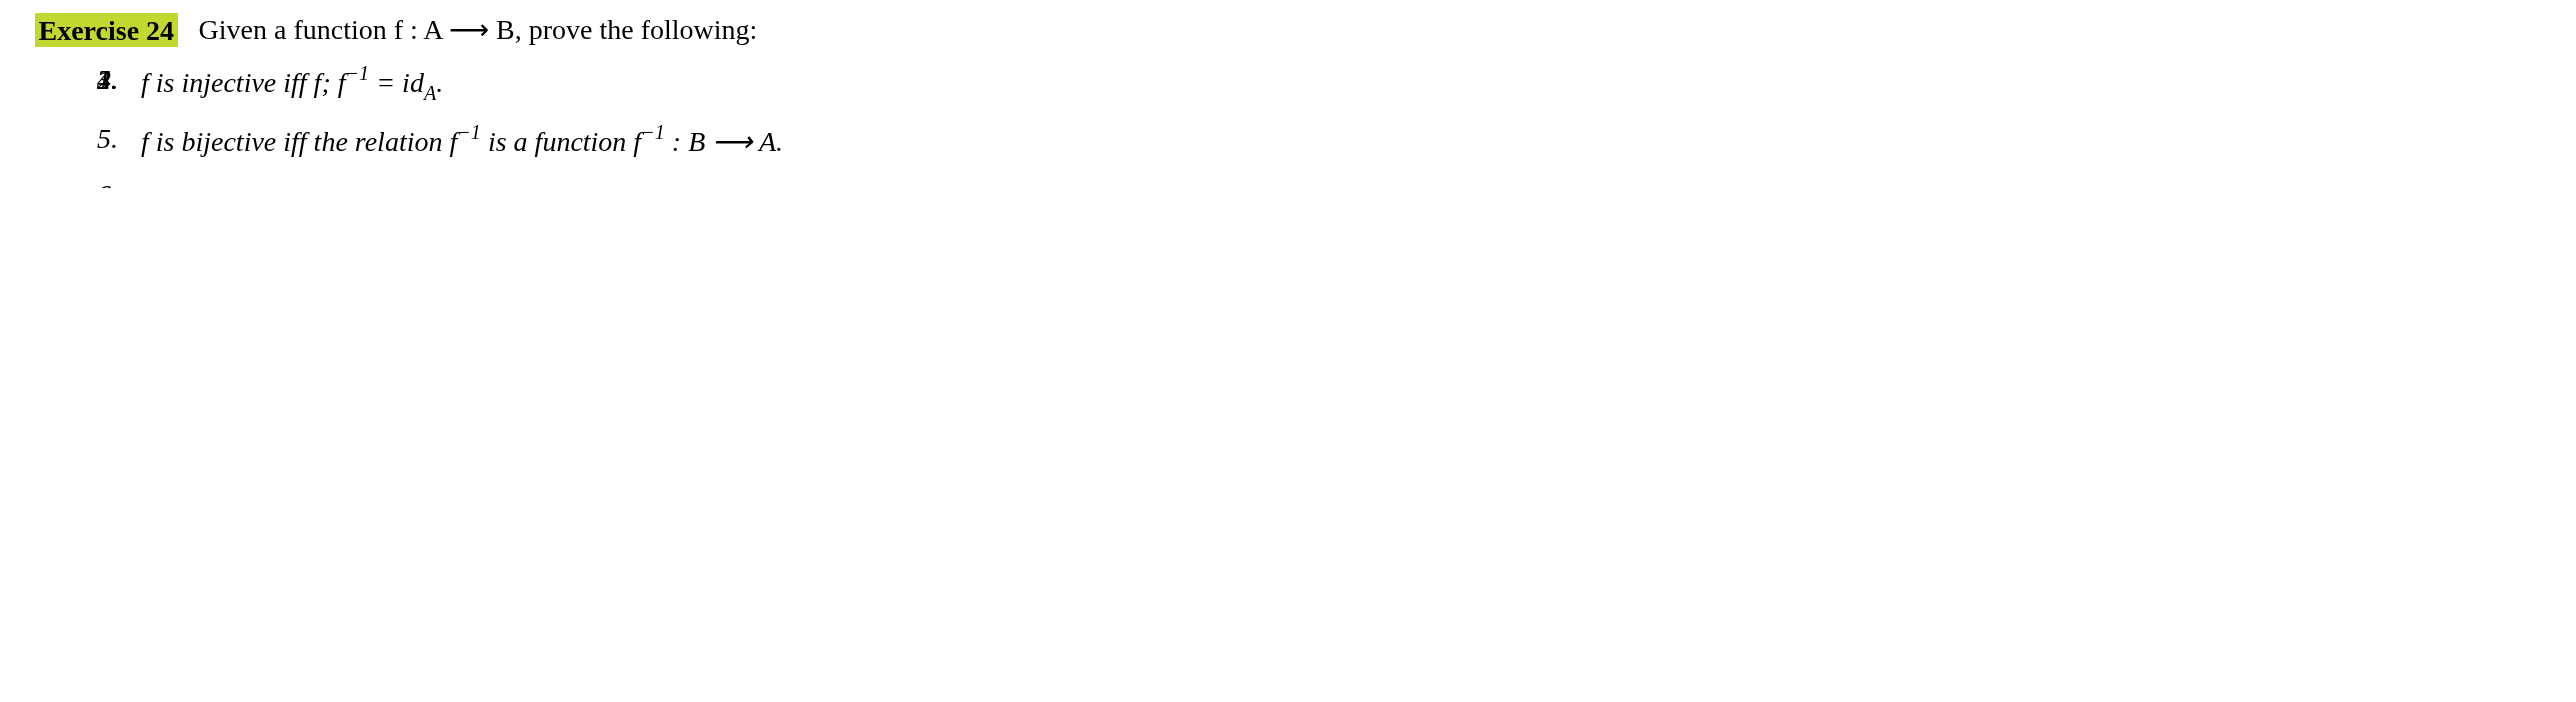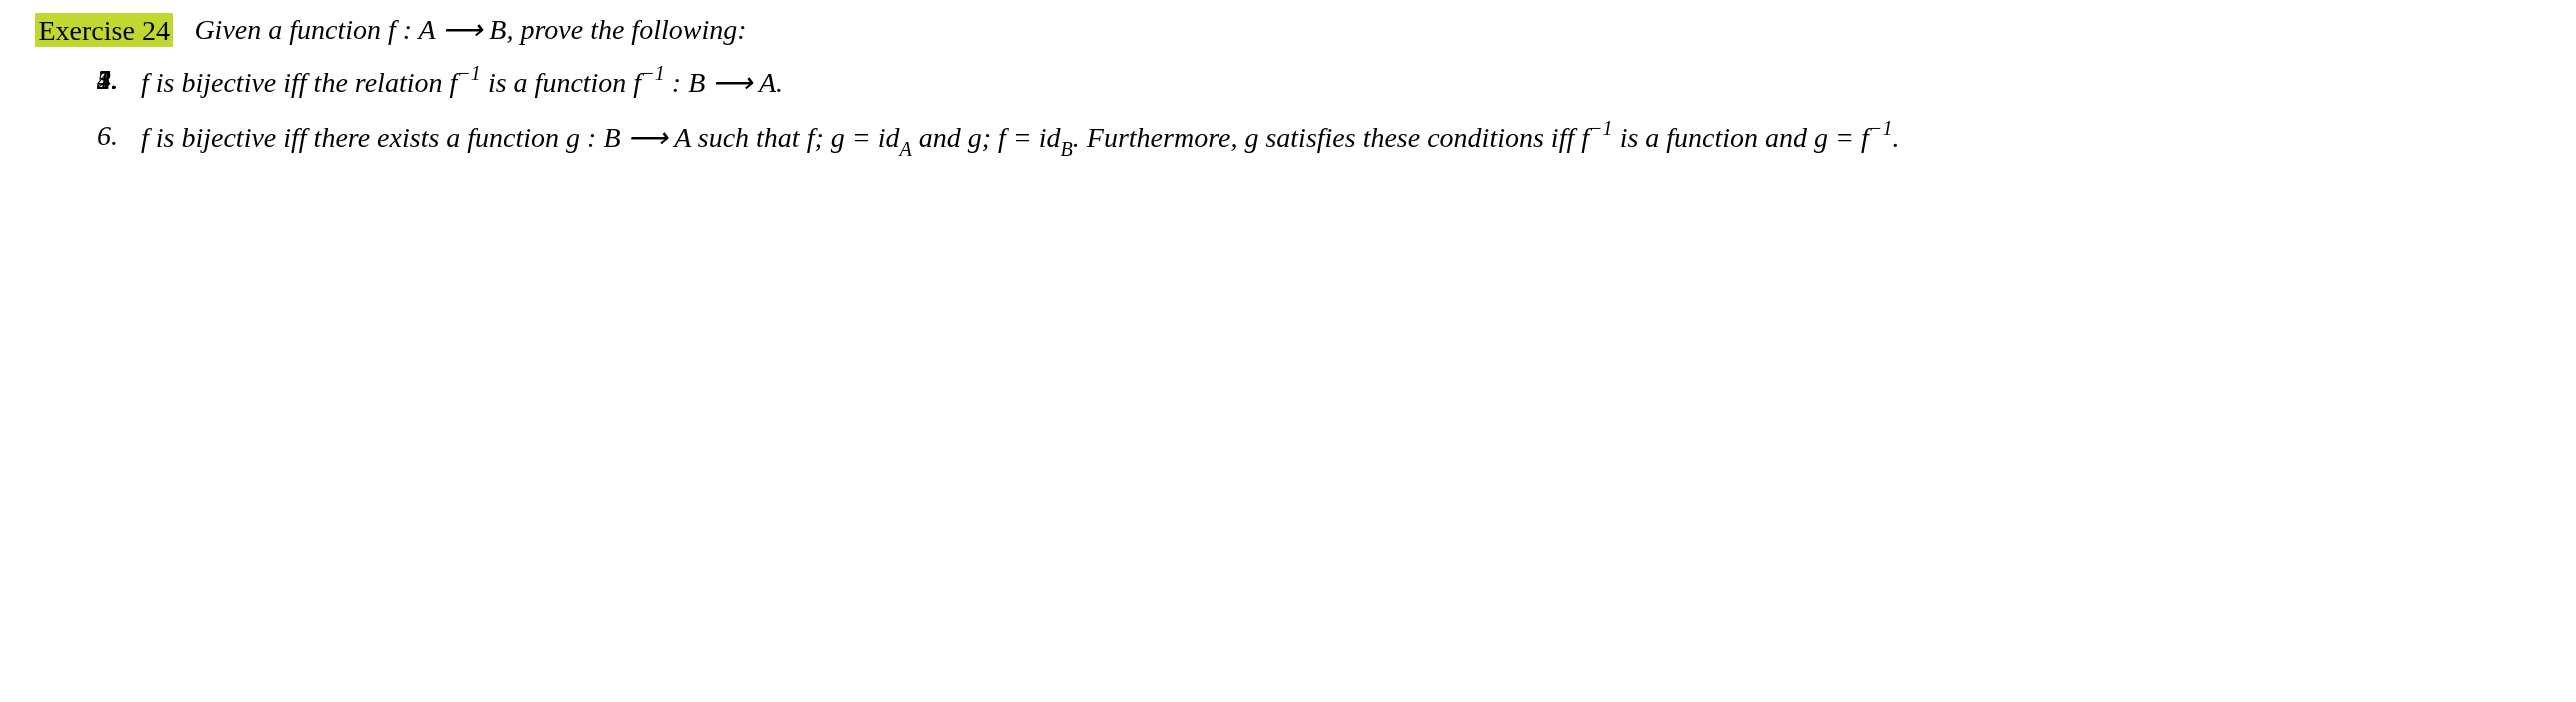--- a/index.html
+++ b/index.html
@@ -9,26 +9,25 @@
       background: white;
       color: black;
       padding: 13.3px 35px;
       width: 2576px;
     }
     .header {
       margin-bottom: 14px;
     }
     .highlight {
       background-color: #c0d82f;
-      font-weight: normal;
+      font-weight: bold;
       font-style: normal;
       padding: 1.8px 3.5px;
     }
     .intro {
-      font-style: italic;
       text-align: right;
     }
     ol {
       list-style: none;
       padding-left: 62px;
     }
     li {
       font-style: italic;
       margin-bottom: 14px;
       position: relative;
@@ -69,23 +68,23 @@
     <span class="num">1.</span>
   </li>
   <li>
     <span class="num">2.</span>
   </li>
   <li>
     <span class="num">3.</span>
   </li>
   <li>
     <span class="num">4.</span>
+    <span class="math">f is injective iff f; f<span class="sup">−1</span> = id<span class="sub">A</span>.</span>
   </li>
   <li>
     <span class="num">5.</span>
     <span class="math">f is bijective iff the relation f<span class="sup">−1</span> is a function f<span class="sup">−1</span> : B ⟶ A.</span>
   </li>
   <li>
     <span class="num">6.</span>
-    <span class="math">f is bijective iff there exists a function g : B ⟶ A such that f; g = id<span class="sub">A</span> and g; f = id<span class="sub">B</span>. Furthermore, g satisfies these conditions iff f<span class="sup">−1</span> is a function and g = f<span class="sup">−1</span>.</span>
   </li>
 </ol>
 
 
 </body></html>

